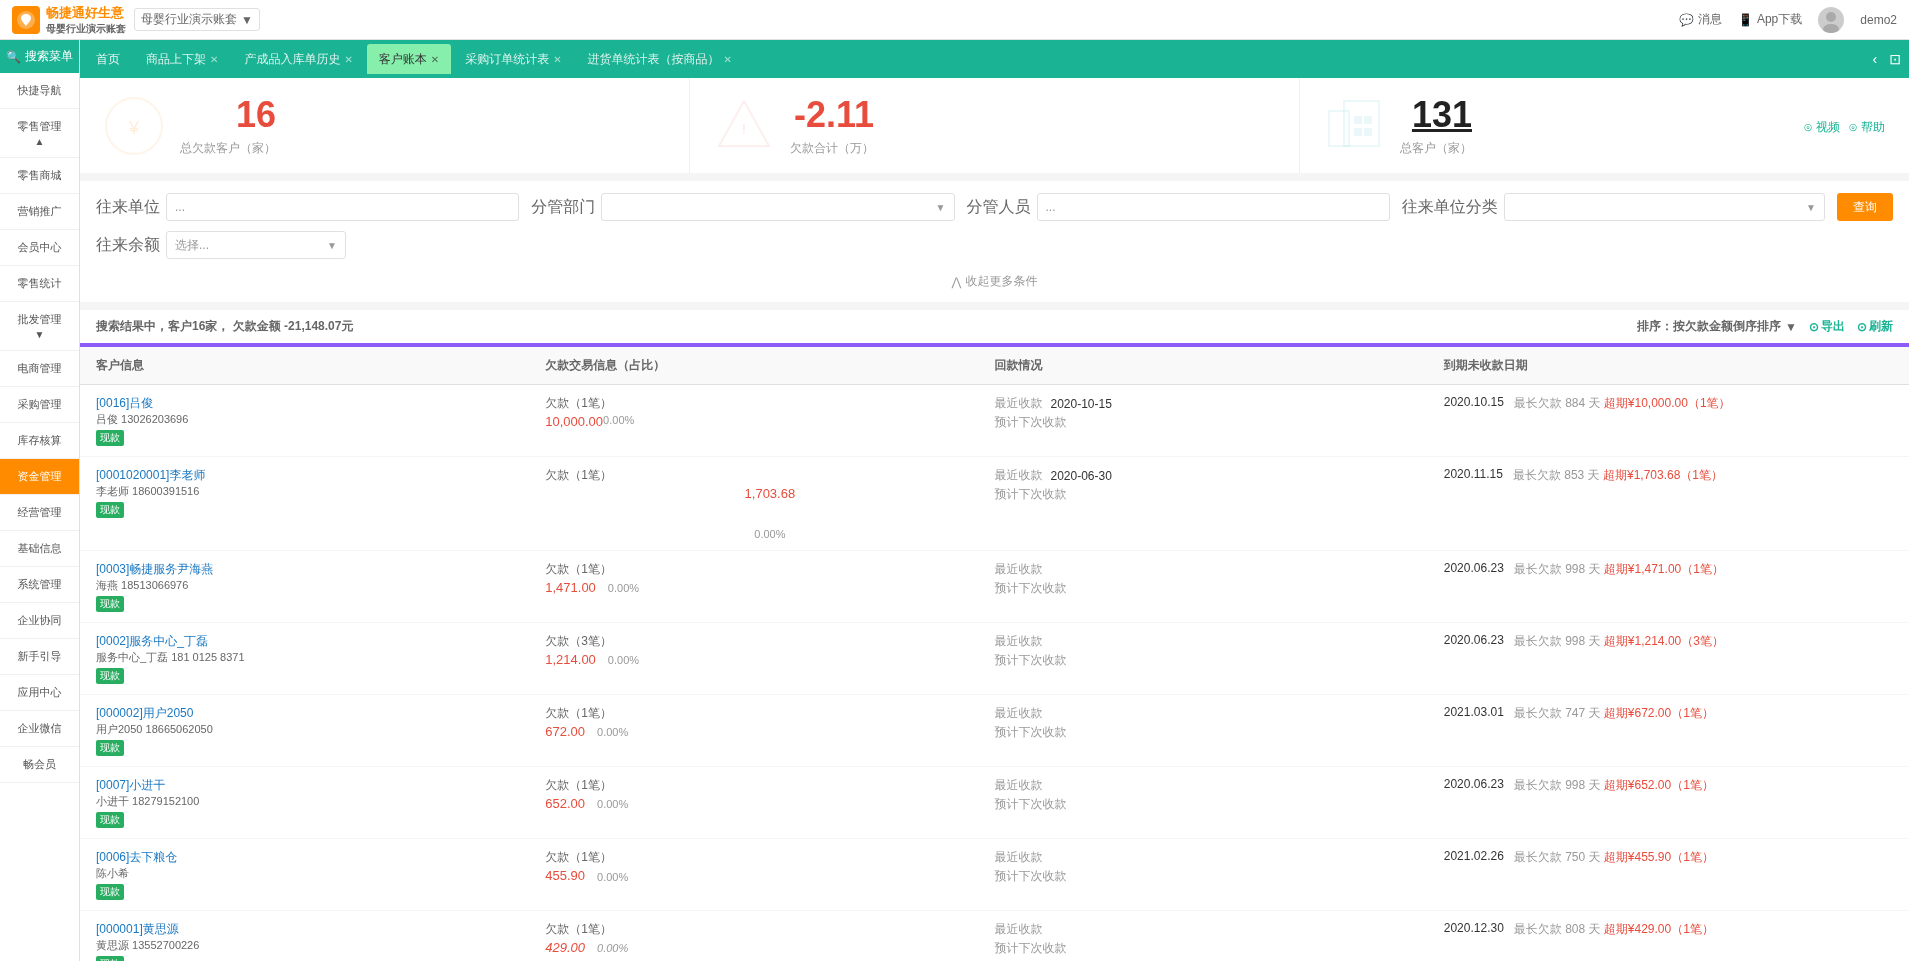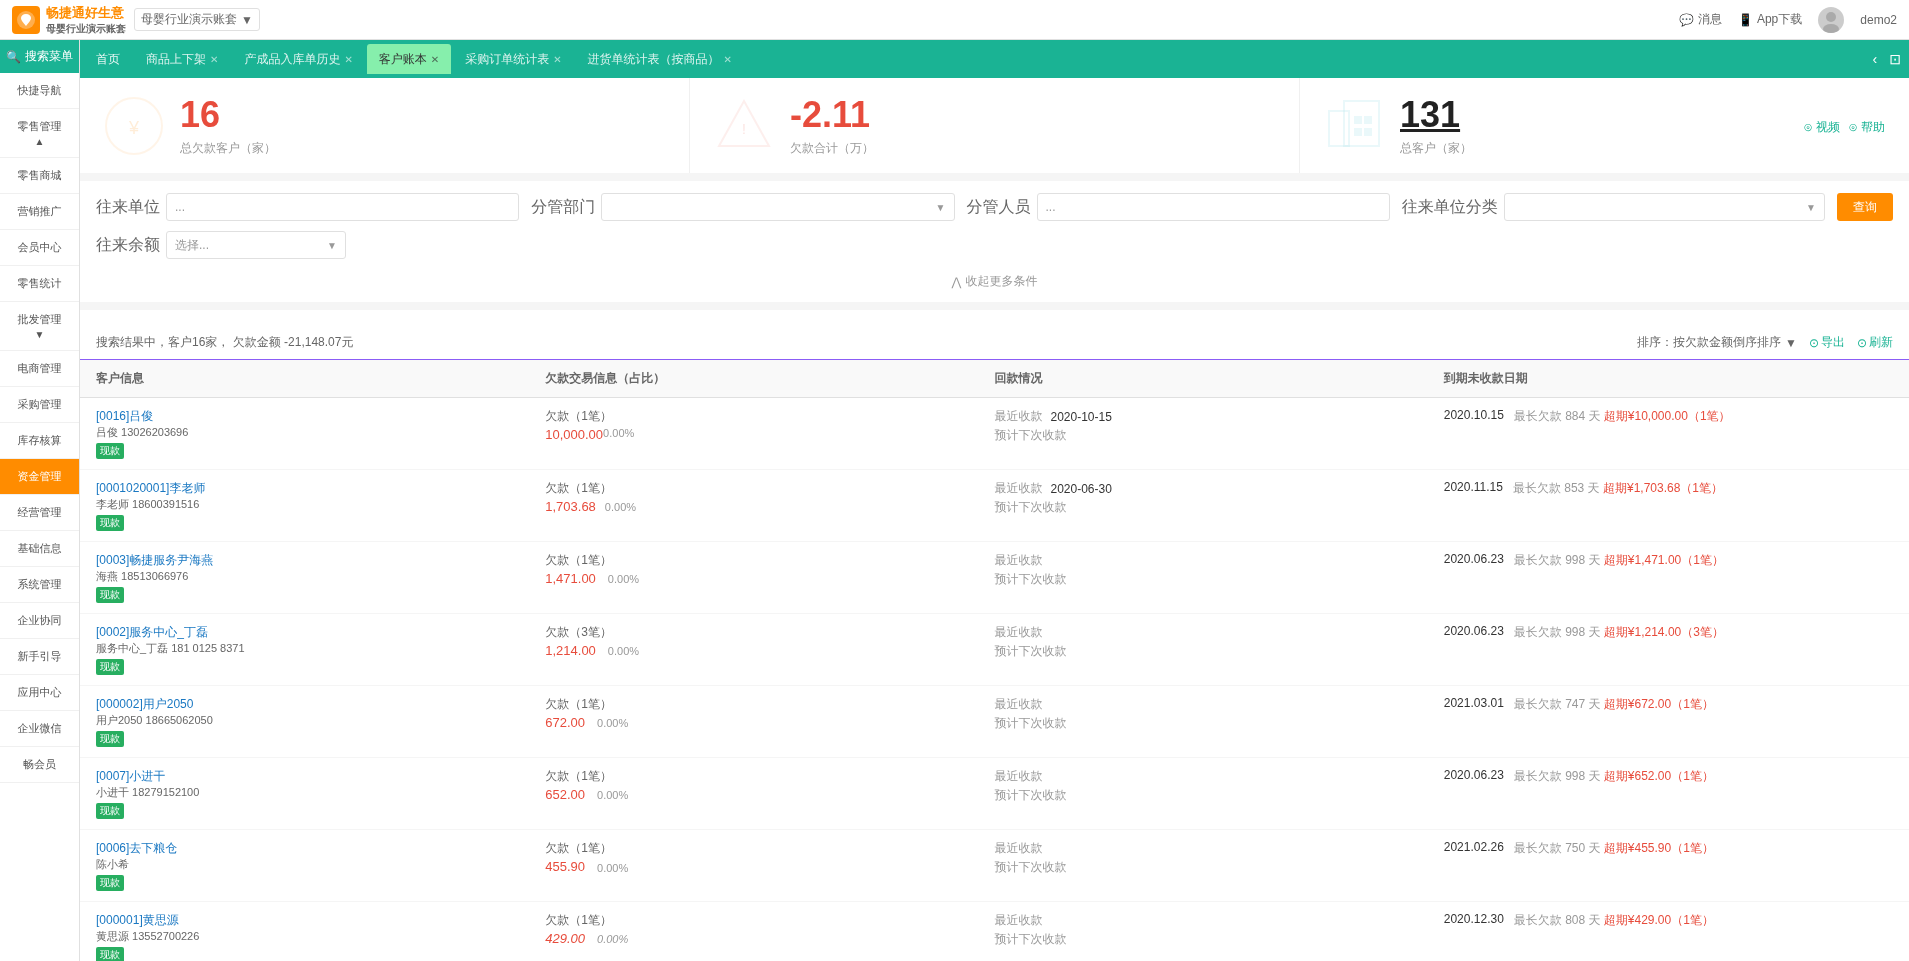--- a/index.html
+++ b/index.html
@@ -113,21 +113,21 @@
       display: flex;
       align-items: center;
       padding: 16px 24px;
       border-right: 1px solid #f0f0f0;
       gap: 16px;
     }
     .stat-card:last-child { border-right: none; }
     .stat-icon { width: 60px; height: 60px; display: flex; align-items: center; justify-content: center; }
     .stat-icon svg { width: 60px; height: 60px; opacity: 0.3; }
     .stat-info { display: flex; flex-direction: column; gap: 4px; }
-    .stat-value { font-size: 36px; font-weight: bold; }
+    .stat-value { font-size: 36px; font-weight: bold; text-align: right; }
     .stat-value.red { color: #e74c3c; }
     .stat-value.bold-black { font-weight: 900; color: #222; font-size: 36px; text-decoration: underline; }
     .stat-label { font-size: 12px; color: #999; }
     .stat-card-actions { margin-left: auto; display: flex; gap: 8px; align-items: flex-start; padding-top: 4px; font-size: 12px; color: #666; }
 
     
     .filter-section {
       background: #fff;
       padding: 12px 16px;
       margin-bottom: 8px;
@@ -154,27 +154,28 @@
       font-size: 12px;
       cursor: pointer;
       padding-top: 4px;
     }
 
     
     .result-bar {
       background: #fff;
       padding: 8px 16px;
       display: flex;
-      align-items: flex-end;
+      align-items: center;
       justify-content: space-between;
-      border-bottom: 1px solid #8b5cf6;
+      border-bottom: 4px solid #8b5cf6;
       font-size: 12px;
       color: #666;
-    }
-    .result-bar-right { display: flex; align-items: center; gap: 12px; margin-top: 16px; }
+      font-weight: bold;
+    }
+    .result-bar-right { display: flex; align-items: center; gap: 12px; }
     .sort-select { display: flex; align-items: center; gap: 4px; cursor: pointer; }
     .action-link { color: #1ab394; cursor: pointer; display: flex; align-items: center; gap: 2px; }
 
     
     .data-table { width: 100%; background: #fff; }
     .table-header {
       display: grid;
       grid-template-columns: 2fr 2fr 2fr 2fr;
       background: #f9f9f9;
       padding: 10px 16px;
@@ -542,21 +543,21 @@
         </div>
 
         <div class="table-row">
           <div>
             <div class="customer-name">[0001020001]李老师</div>
             <div class="customer-phone">李老师 18600391516</div>
             <span class="customer-tag">现款</span>
           </div>
           <div class="debt-transaction">
             <div class="debt-label">欠款（1笔）</div>
-            <div style="display:flex;align-items:center;gap:9px;">
+            <div style="display:flex;align-items:center;gap:27px;flex-direction:column;">
               <span class="amount-red">1,703.68</span>
               <span class="amount-pct">0.00%</span>
             </div>
           </div>
           <div class="return-info">
             <div class="return-row">
               <span class="return-label">最近收款</span>
               <span class="return-date">2020-06-30</span>
             </div>
             <div class="return-next">预计下次收款</div>

